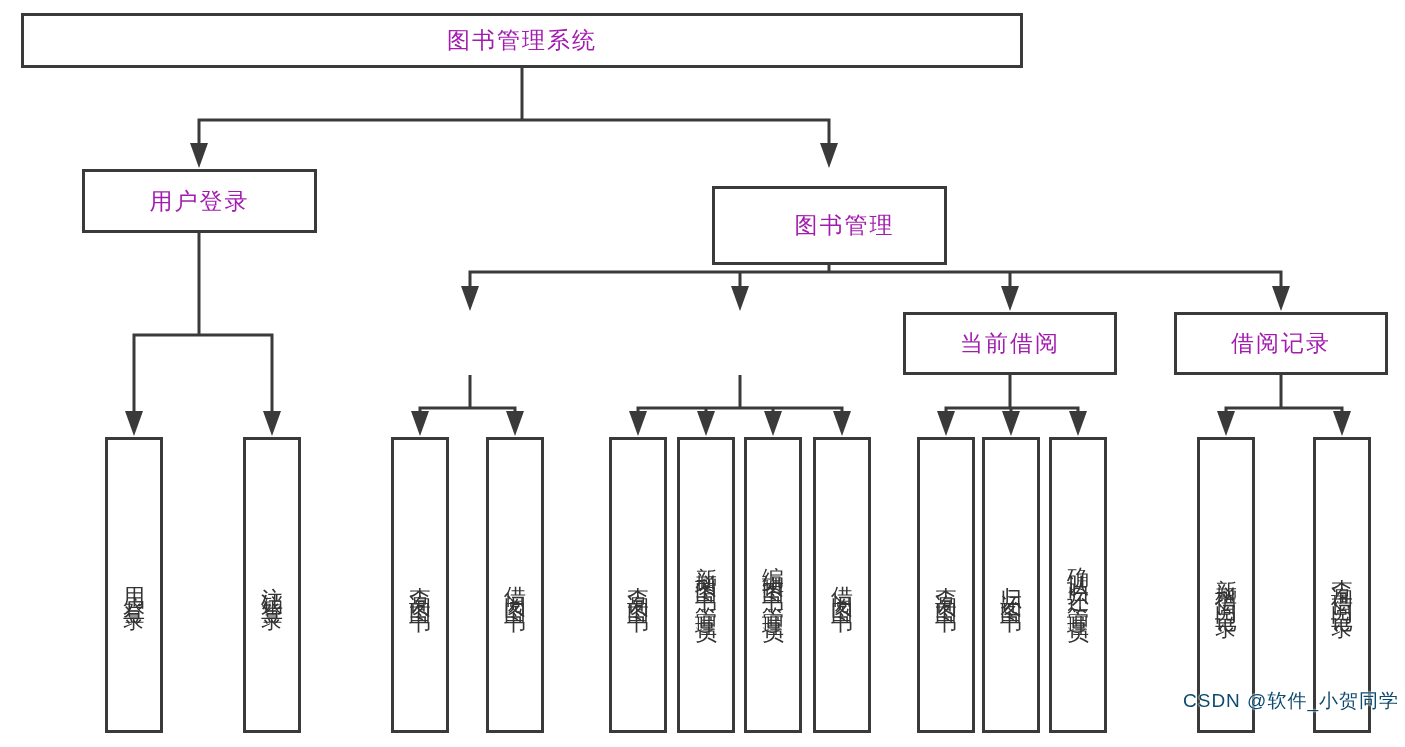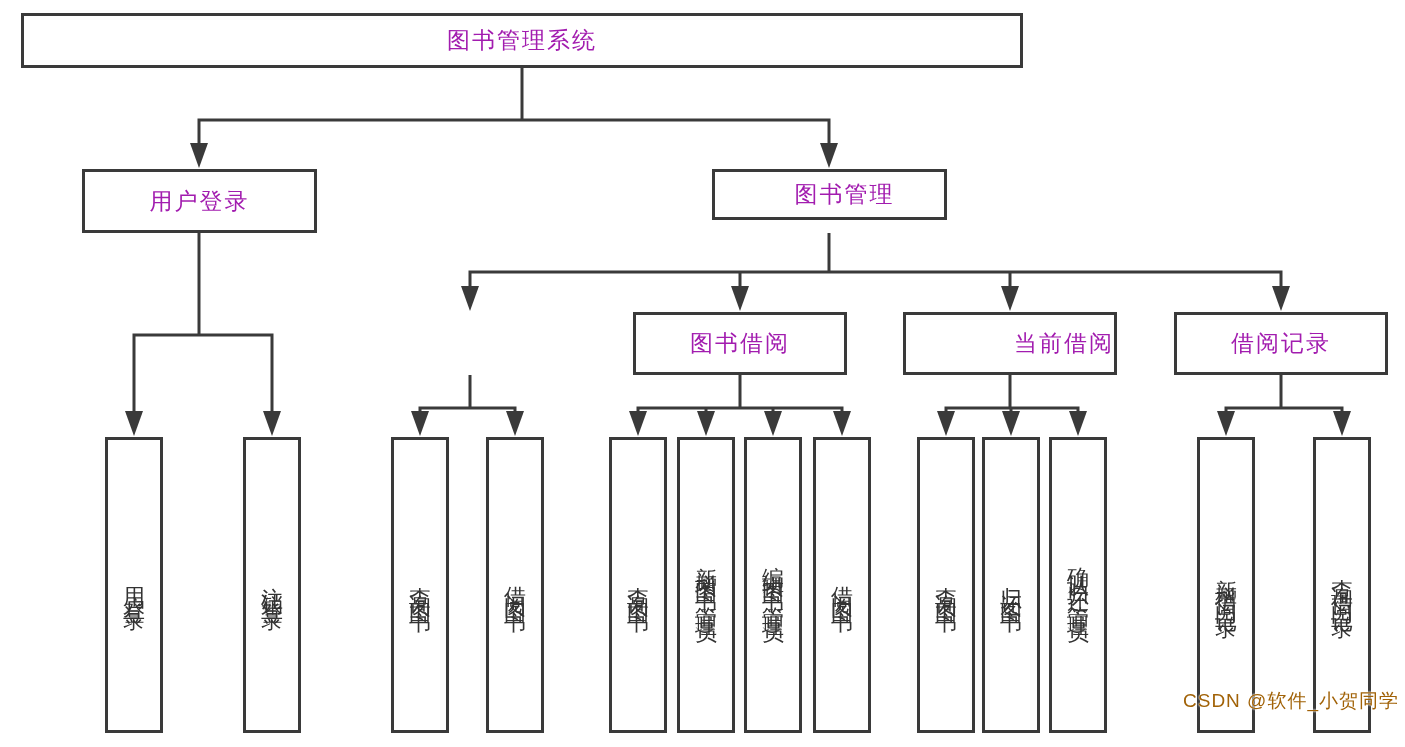--- a/index.html
+++ b/index.html
@@ -31,24 +31,24 @@
     writing-mode:vertical-rl;
     text-orientation:mixed;
     font-size:22px;
     letter-spacing:8px;
     line-height:1;
     color:#333333;
   }
   
   .n-root         {left:21px;  top:13px;  width:1002px; height:55px;}
   .n-user-login   {left:82px;  top:169px; width:235px;  height:64px;}
-  .n-book-mgmt    {left:712px; top:169px; width:235px;  height:51px;padding-left:30px;}
+  .n-book-mgmt    {left:712px; top:186px; width:235px;  height:79px;padding-left:30px;}
   .n-new-book     {left:363px; top:312px; width:214px;  height:63px;}
   .n-book-borrow  {left:633px; top:312px; width:214px;  height:63px;}
-  .n-cur-borrow   {left:903px; top:312px; width:214px;  height:63px;justify-content:flex-end;}
+  .n-cur-borrow   {left:903px; top:312px; width:214px;  height:63px;}
   .n-borrow-rec   {left:1174px;top:312px; width:214px;  height:63px;}
   
   .vbox{top:437px;width:58px;height:296px;}
   .n-leaf-login   {left:105px;}
   .n-leaf-logout  {left:243px;}
   .n-leaf-nbr-q   {left:391px;}
   .n-leaf-nbr-b   {left:486px;}
   .n-leaf-bb-q    {left:609px;}
   .n-leaf-bb-add  {left:677px;}
   .n-leaf-bb-edit {left:744px;}
@@ -57,21 +57,21 @@
   .n-leaf-cb-ret  {left:982px;}
   .n-leaf-cb-conf {left:1049px;}
   .n-leaf-br-add  {left:1197px;}
   .n-leaf-br-q    {left:1313px;}
   .watermark{
     position:absolute;
     left:1183px;
     top:688px;
     font-size:19px;
     letter-spacing:1px;
-    color:#a16207;
+    color:#0c4a6e;
     white-space:nowrap;
     text-shadow:0 0 2px #ffffff,0 0 2px #ffffff;
     z-index:5;
   }
 </style>
 </head>
 <body>
 
 <div class="stage">
 
@@ -121,23 +121,20 @@
     <span>图书管理系统</span>
   </div>
 
   <div class="node hbox n-user-login">
     <span>用户登录</span>
   </div>
   <div class="node hbox n-book-mgmt">
     <span>图书管理</span>
   </div>
 
-  <div class="node hbox n-book-borrow">
-    <span>图书借阅</span>
-  </div>
   <div class="node hbox n-cur-borrow">
     <span>当前借阅</span>
   </div>
   <div class="node hbox n-borrow-rec">
     <span>借阅记录</span>
   </div>
 
   <div class="node vbox n-leaf-login">
     <span class="vtext">用户登录</span>
   </div>

